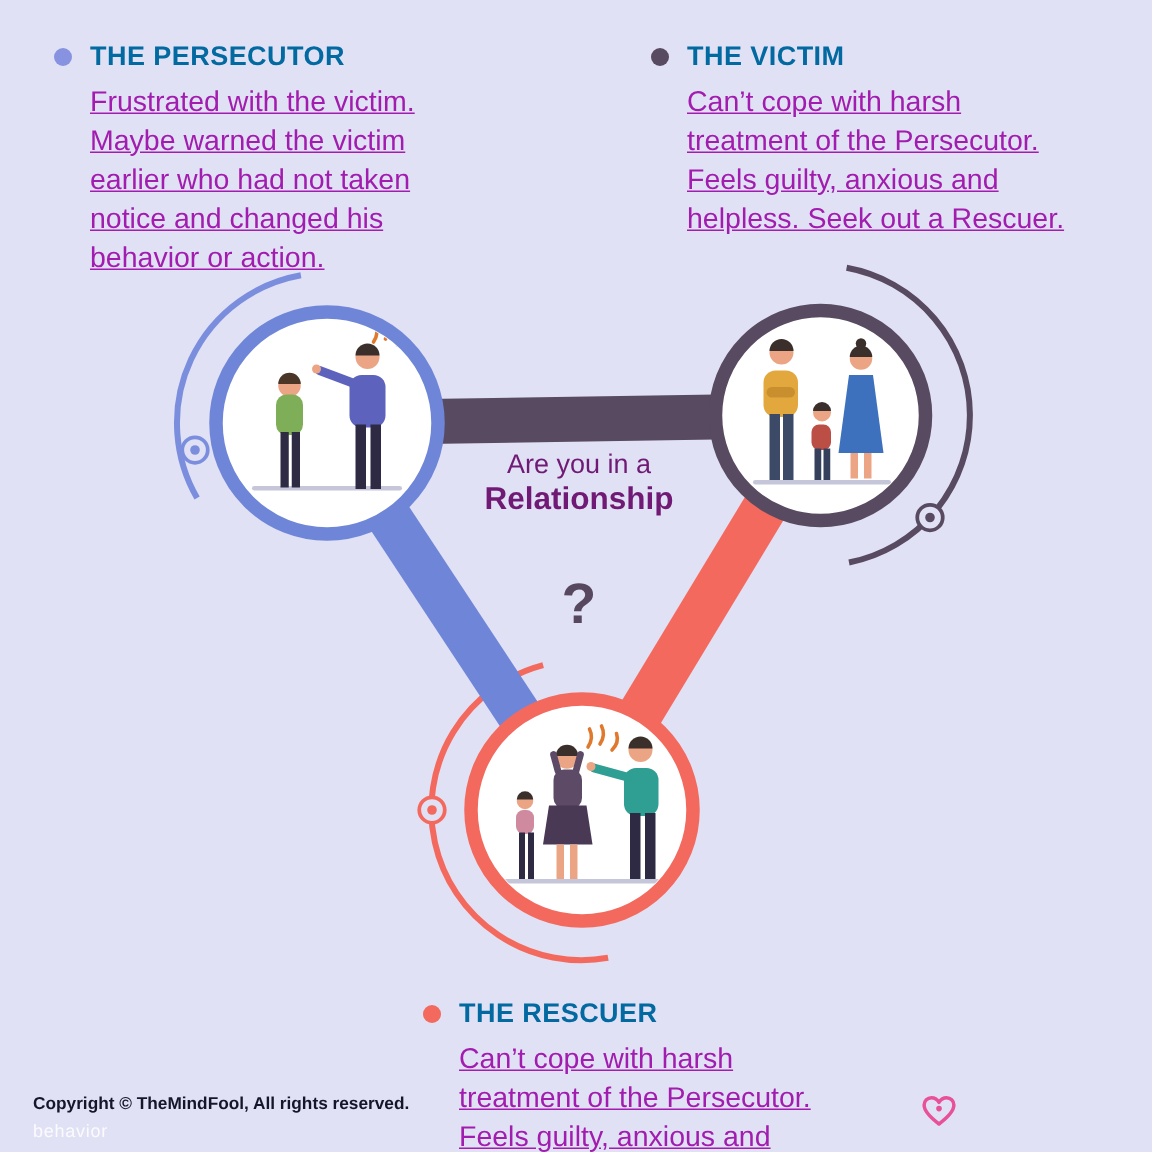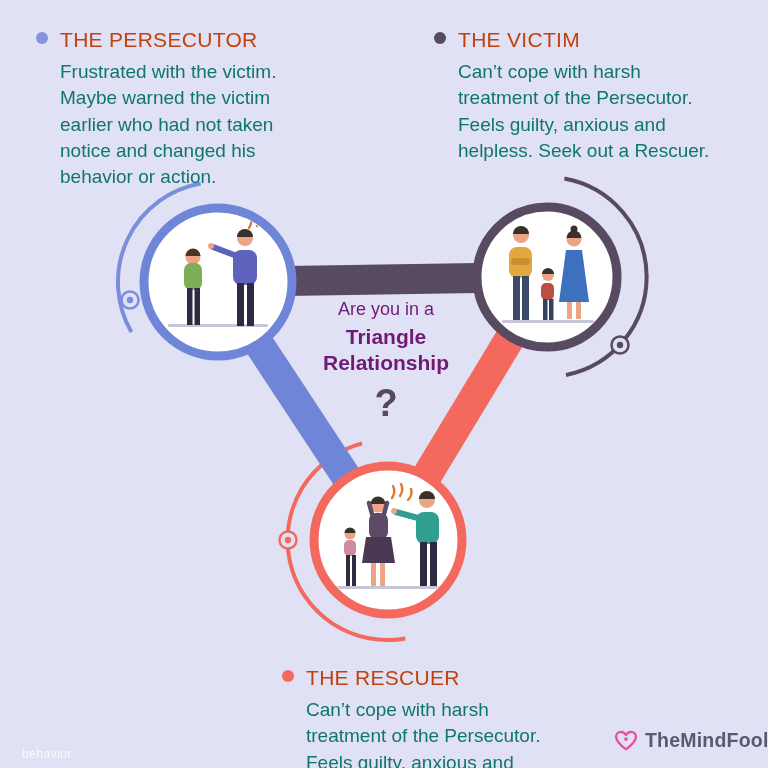--- a/index.html
+++ b/index.html
@@ -6,22 +6,22 @@
   html,body { width:768px; height:768px; }
   body { font-family:"Liberation Sans","DejaVu Sans",sans-serif; background:#ffffff; }
 
   .stage { position:relative; width:768px; height:768px; background:#e0e1f4; overflow:hidden; }
 
   .diagram-svg { position:absolute; inset:0; width:768px; height:768px; }
 
   .block { position:absolute; }
   .block-head { position:relative; padding-left:24px; }
   .bullet { position:absolute; left:0; top:5px; width:12px; height:12px; border-radius:50%; background:#888; }
-  .block-title { font-size:21px; font-weight:normal; color:#c2410c; letter-spacing:.3px; line-height:1.2; }
-  .block-body { margin-top:7px; margin-left:24px; width:262px; font-size:19px; line-height:1.38; color:#0f766e; }
+  .block-title { font-size:18px; font-weight:bold; color:#0369a1; letter-spacing:.3px; line-height:1.2; }
+  .block-body { margin-top:7px; margin-left:24px; width:262px; font-size:19px; line-height:1.38; color:#a21caf;text-decoration:underline; }
 
   .block-persecutor { left:36px; top:27px; width:300px; }
   .block-victim     { left:434px; top:27px; width:300px; }
   .block-rescuer    { left:282px; top:617px; width:310px;margin-top:48px; }
 
   .center-text { position:absolute; left:283px; top:299px; width:206px; text-align:center; color:#701a75; }
   .ct-line1 { font-size:18px; }
   .ct-line2, .ct-line3 { font-size:21px; font-weight:bold; line-height:1.22; }
   .ct-line2 { margin-top:4px; }
 
@@ -185,30 +185,29 @@
   <section class="block block-rescuer">
     <div class="block-head">
       <span class="bullet" style="background: rgb(244, 105, 94);"></span>
       <h2 class="block-title">THE RESCUER</h2>
     </div>
     <p class="block-body">Can’t cope with harsh treatment of the Persecutor. Feels guilty, anxious and helpless. Seek out a Rescuer.</p>
   </section>
 
   <div class="center-text">
     <div class="ct-line1">Are you in a</div>
-    <div class="ct-line2">Triangle</div>
     <div class="ct-line3">Relationship</div>
   </div>
   <div class="question-mark">?</div>
 
+  <div class="copyright">Copyright © TheMindFool, All rights reserved.</div>
   <div class="watermark">behavior</div>
 
   <div class="brand">
     <span class="brand-icon">
       <svg viewBox="0 0 24 24" width="28" height="28">
         <path d="M12 20 C 6 15.5 3.5 12.5 3.5 9.2 C 3.5 6.8 5.4 5 7.7 5 C 9.4 5 10.9 5.9 12 7.6 C 13.1 5.9 14.6 5 16.3 5 C 18.6 5 20.5 6.8 20.5 9.2 C 20.5 12.5 18 15.5 12 20 Z" fill="none" stroke="#e8509a" stroke-width="2" stroke-linejoin="round"></path>
         <circle cx="12" cy="11.2" r="1.6" fill="#e8509a"></circle>
       </svg>
     </span>
-    <span class="brand-name">TheMindFool</span>
   </div>
 
 </div>
 
 </body></html>

